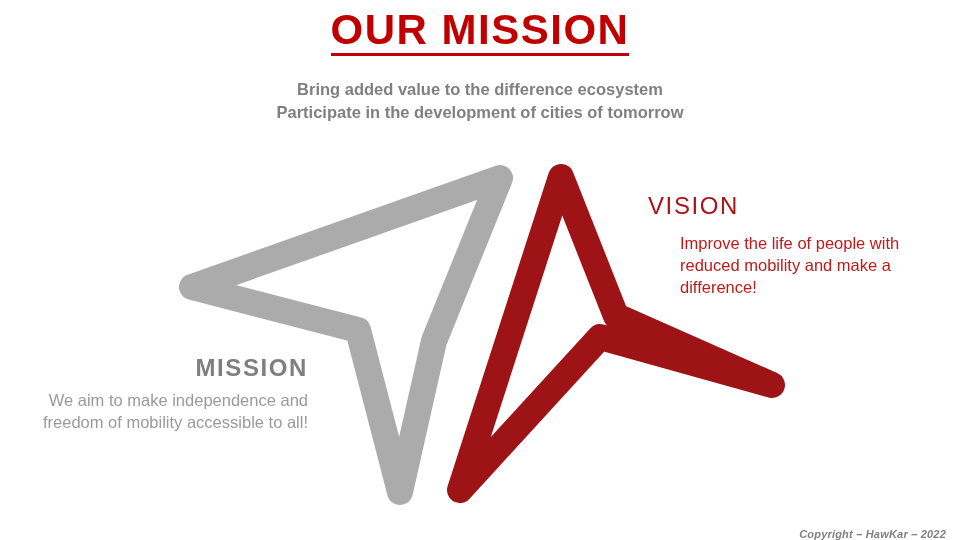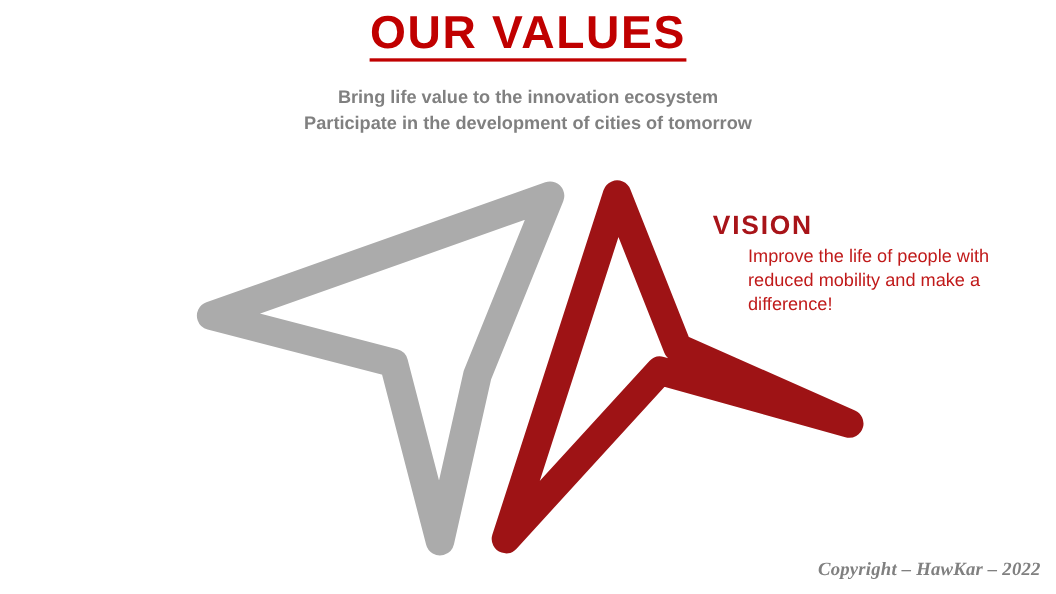--- a/index.html
+++ b/index.html
@@ -71,24 +71,24 @@
   #vision-block {
     position: absolute;
     left: 648px;
     top: 193px;
     width: 280px;
     text-align: left;
   }
   #vision-heading {
     color: #A81419;
     font-size: 24px;
-    font-weight: bold;
+    font-weight: normal;
     letter-spacing: 1.6px;
     line-height: 1.1;
-    margin-bottom: 4px;
+    margin-bottom: 14px;
   }
   #vision-body {
     color: #C01A1A;
     font-size: 16.5px;
     font-weight: normal;
     line-height: 1.33;
     margin-left: 32px;
   }
 
   
@@ -111,49 +111,52 @@
     color: #9A9A9A;
     font-size: 16.5px;
     font-weight: normal;
     line-height: 1.33;
   }
 
   
   #copyright {
     position: absolute;
     right: 14px;
-    bottom: 12px;
+    bottom: 0;
     color: #808080;
-    font-size: 17px;
+    font-size: 11px;
     font-weight: bold;
     font-style: italic;
     letter-spacing: 0.2px;
-    font-family: Liberation Serif, serif;
   }
 </style>
 </head>
 <body>
 
 <div id="slide">
 
   <div id="title-block">
-    <span id="slide-title">OUR VALUES</span>
+    <span id="slide-title">OUR MISSION</span>
   </div>
 
   <div id="subtitle-block">
-    <span class="sub-line">Bring life value to the innovation ecosystem</span>
+    <span class="sub-line">Bring added value to the difference ecosystem</span>
     <span class="sub-line">Participate in the development of cities of tomorrow</span>
   </div>
 
   <svg id="arrows-graphic" viewBox="0 0 960 540" width="960" height="540">
     <polygon id="gray-arrow" fill="none" stroke="#ABABAB" stroke-width="26" stroke-linejoin="round" stroke-linecap="round" points="500,178 192,287 358,330 400,492 434,341"></polygon>
     <polygon id="red-arrow" fill="none" stroke="#9E1315" stroke-width="26" stroke-linejoin="round" stroke-linecap="round" points="561,177 460,490 600,337 772,385 616,316"></polygon>
   </svg>
 
   <div id="vision-block">
     <div id="vision-heading">VISION</div>
     <div id="vision-body">Improve the life of people with reduced mobility and make a difference!</div>
   </div>
 
+  <div id="mission-block">
+    <div id="mission-heading">MISSION</div>
+    <div id="mission-body">We aim to make independence and freedom of mobility accessible to all!</div>
+  </div>
 
   <div id="copyright">Copyright – HawKar – 2022</div>
 
 </div>
 
 </body></html>

